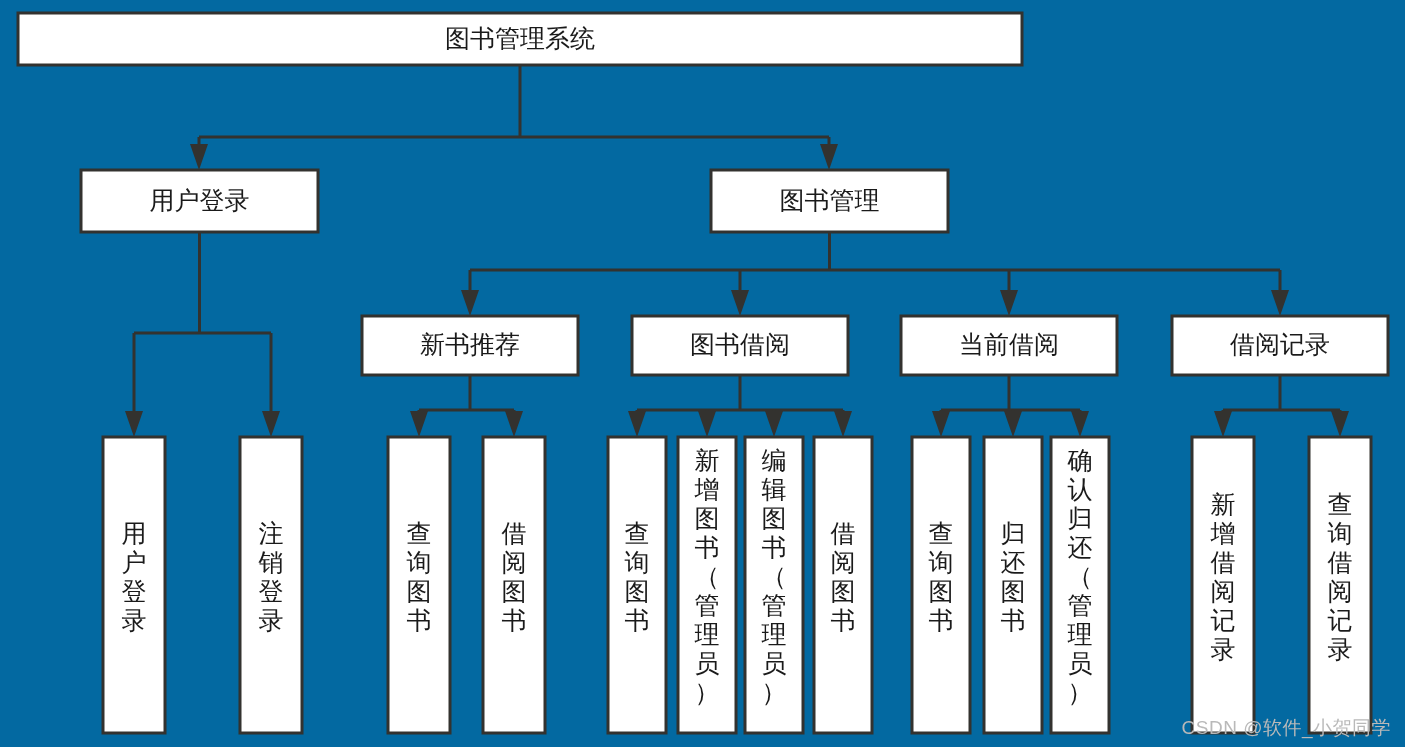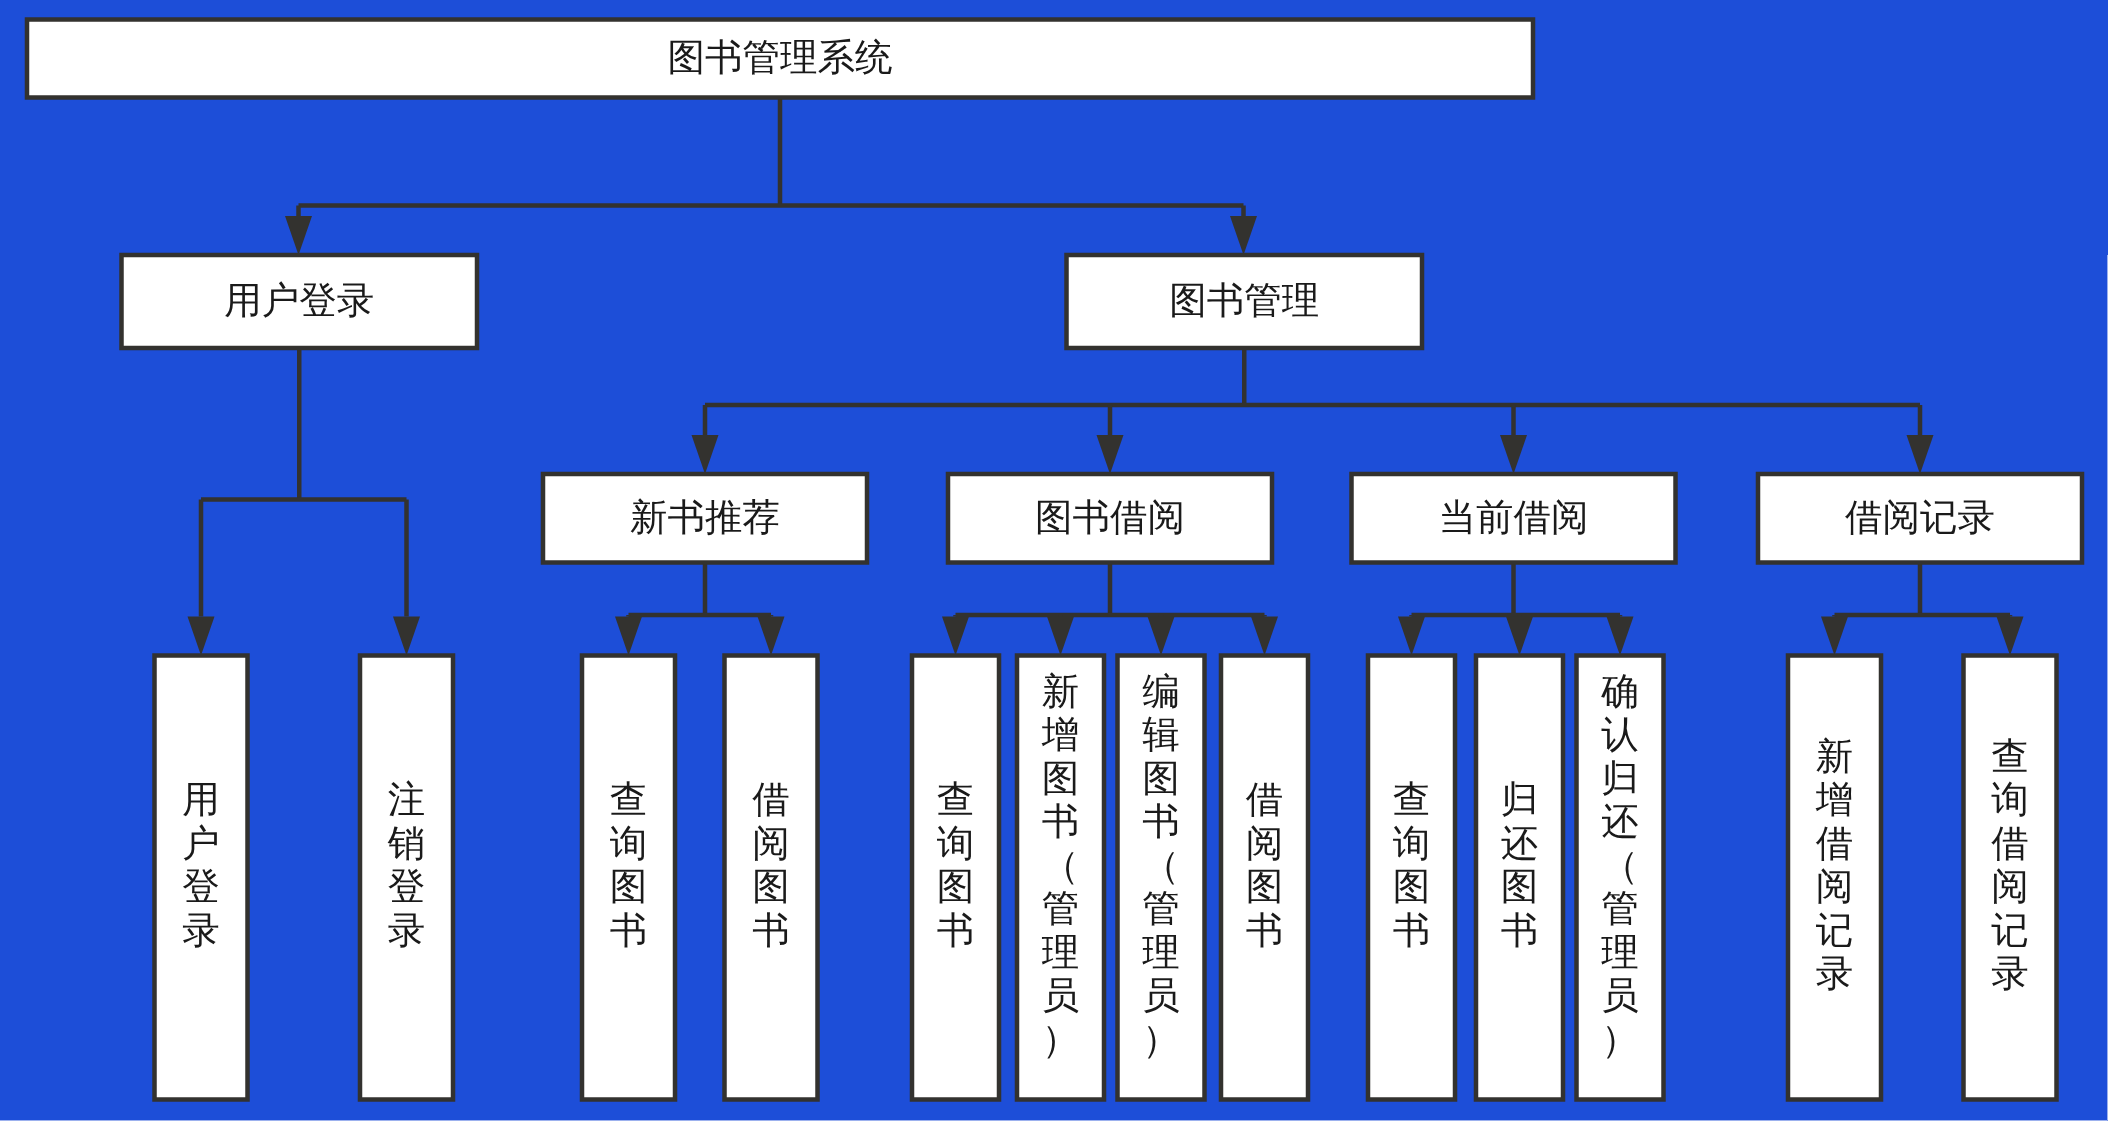--- a/index.html
+++ b/index.html
@@ -7,21 +7,21 @@
     padding: 0;
     background: #ffffff;
   }
   body {
     font-family: "Liberation Sans", "DejaVu Sans", sans-serif;
   }
   #diagram-root {
     position: relative;
     width: 1405px;
     height: 747px;
-    background: #1d4ed8;
+    background: #0369a1;
     overflow: hidden;
     text-align: right;
   }
   svg#flow {
     position: absolute;
     top: 0;
     left: 0;
     width: 1405px;
     height: 747px;
     display: block;
@@ -201,13 +201,14 @@
         <g>
           <rect x="1192" y="437" width="62" height="296" class="node-box"></rect>
           <text x="1223" class="node-label-vertical"><tspan x="1223" y="512.5">新</tspan><tspan x="1223" y="541.5">增</tspan><tspan x="1223" y="570.5">借</tspan><tspan x="1223" y="599.5">阅</tspan><tspan x="1223" y="628.5">记</tspan><tspan x="1223" y="657.5">录</tspan></text>
         </g>
         <g>
           <rect x="1309" y="437" width="62" height="296" class="node-box"></rect>
           <text x="1340" class="node-label-vertical"><tspan x="1340" y="512.5">查</tspan><tspan x="1340" y="541.5">询</tspan><tspan x="1340" y="570.5">借</tspan><tspan x="1340" y="599.5">阅</tspan><tspan x="1340" y="628.5">记</tspan><tspan x="1340" y="657.5">录</tspan></text>
         </g>
       </g>
   </svg>
+  <div class="watermark">CSDN @软件_小贺同学</div>
 </div>
 
 </body></html>

